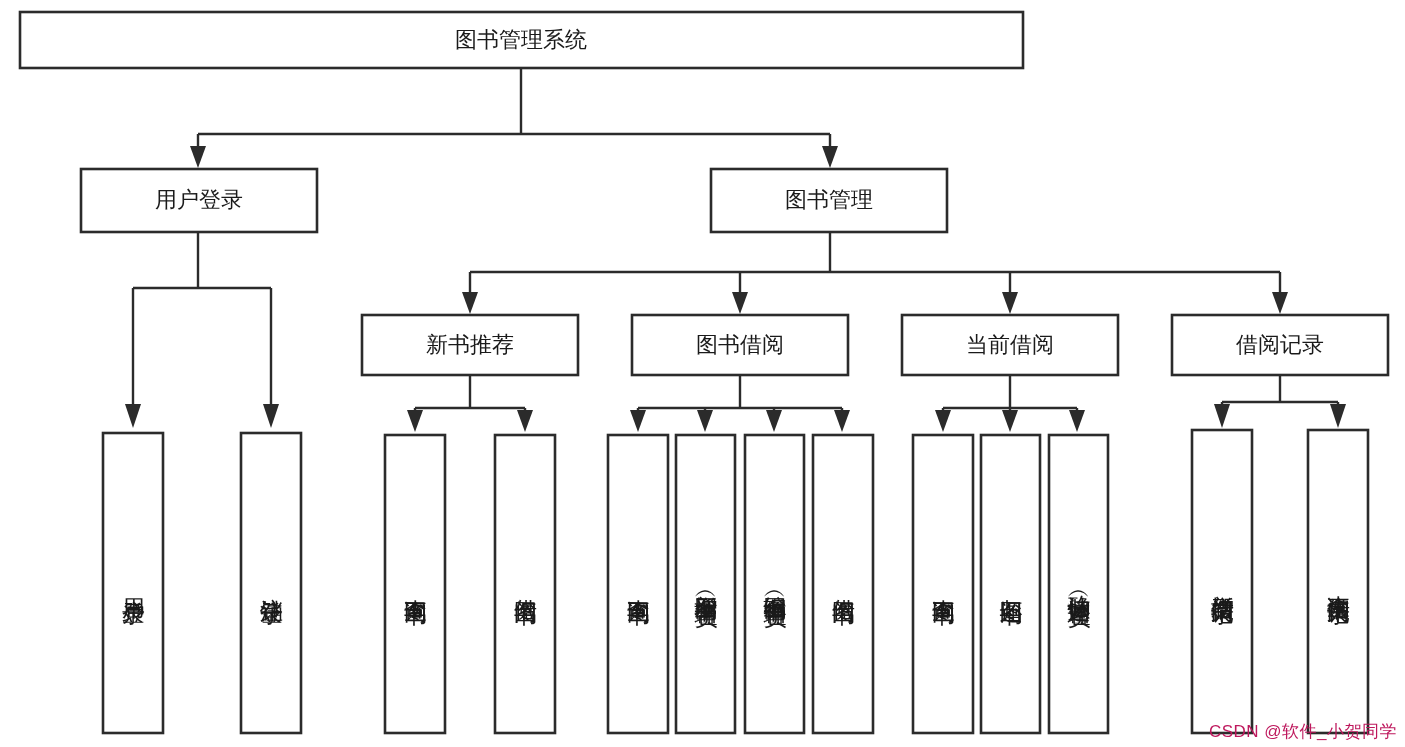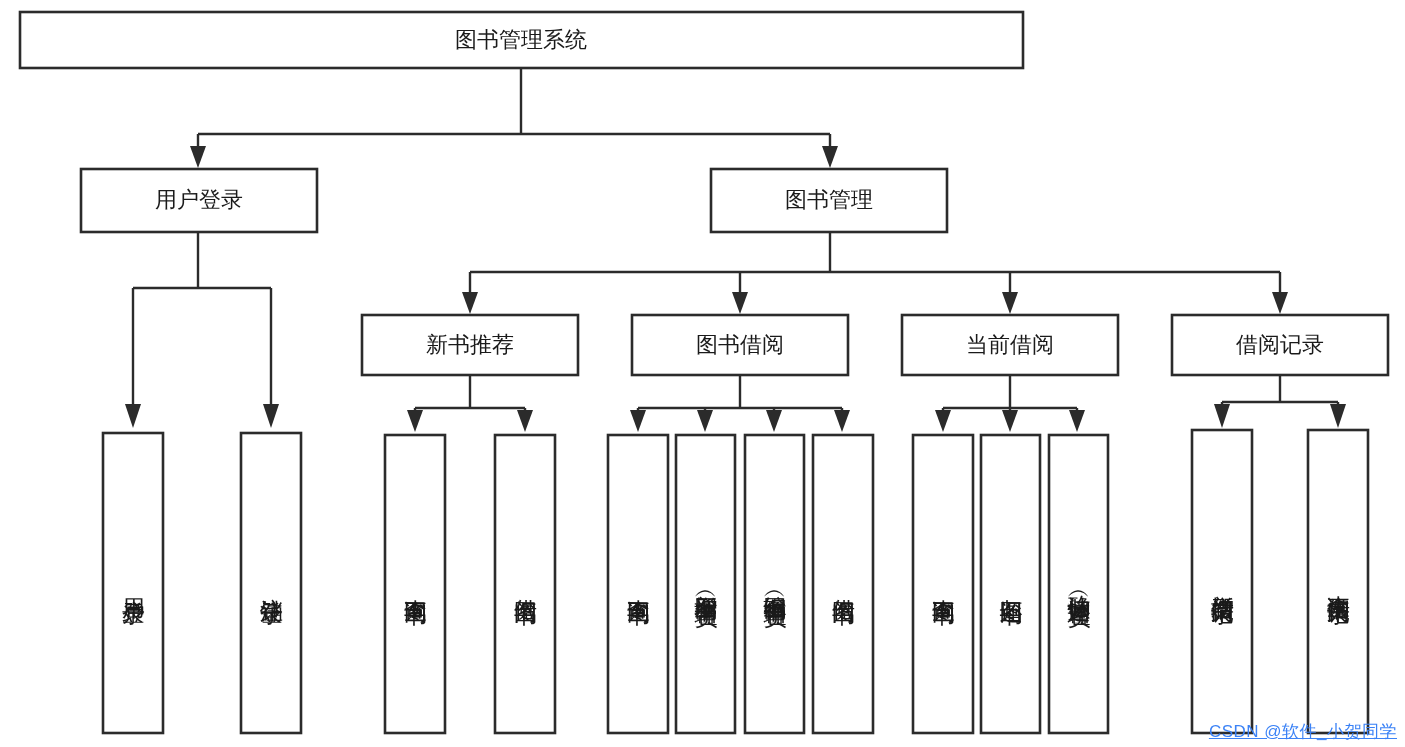--- a/index.html
+++ b/index.html
@@ -33,24 +33,23 @@
     justify-content:center;
     white-space:nowrap;
     pointer-events:none;
   }
   .watermark{
     position:absolute;
     right:8px;
     bottom:4px;
     font-family:"Liberation Sans","DejaVu Sans",sans-serif;
     font-size:17px;
-    color:#3b82f6;
+    color:#be185d;
     letter-spacing:0.5px;
     white-space:nowrap;
-    text-decoration:underline;
   }
 </style>
 </head>
 <body>
 
 <div id="diagram-root">
 
   <svg id="tree" viewBox="0 0 1405 747">
 
     <g>

